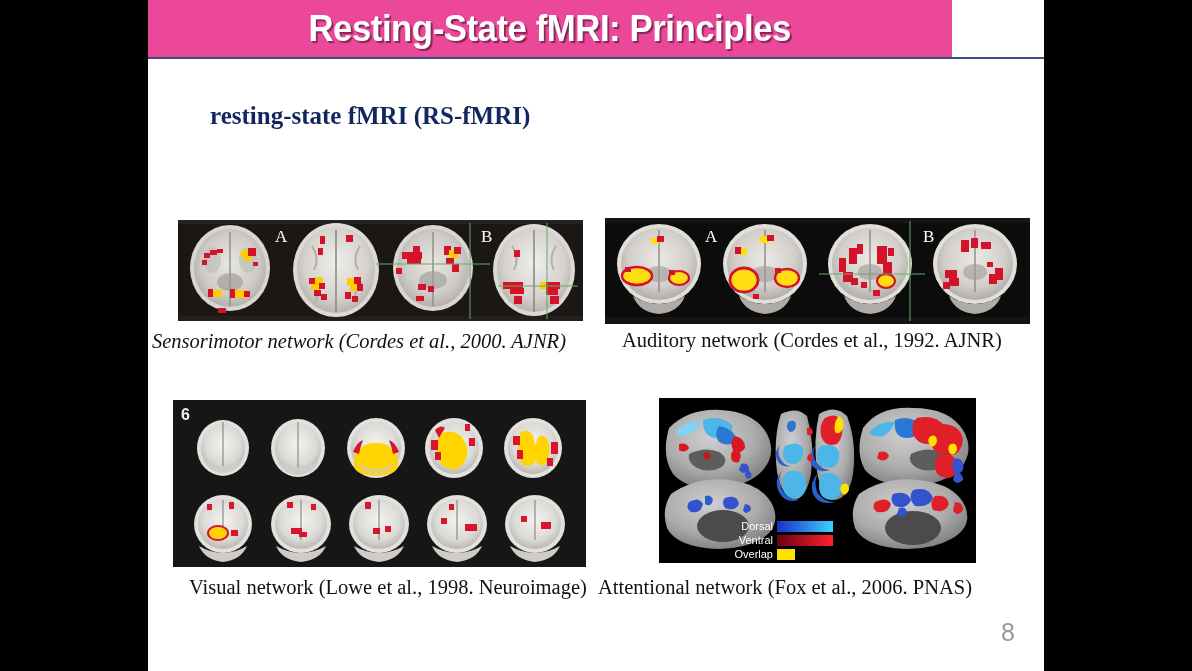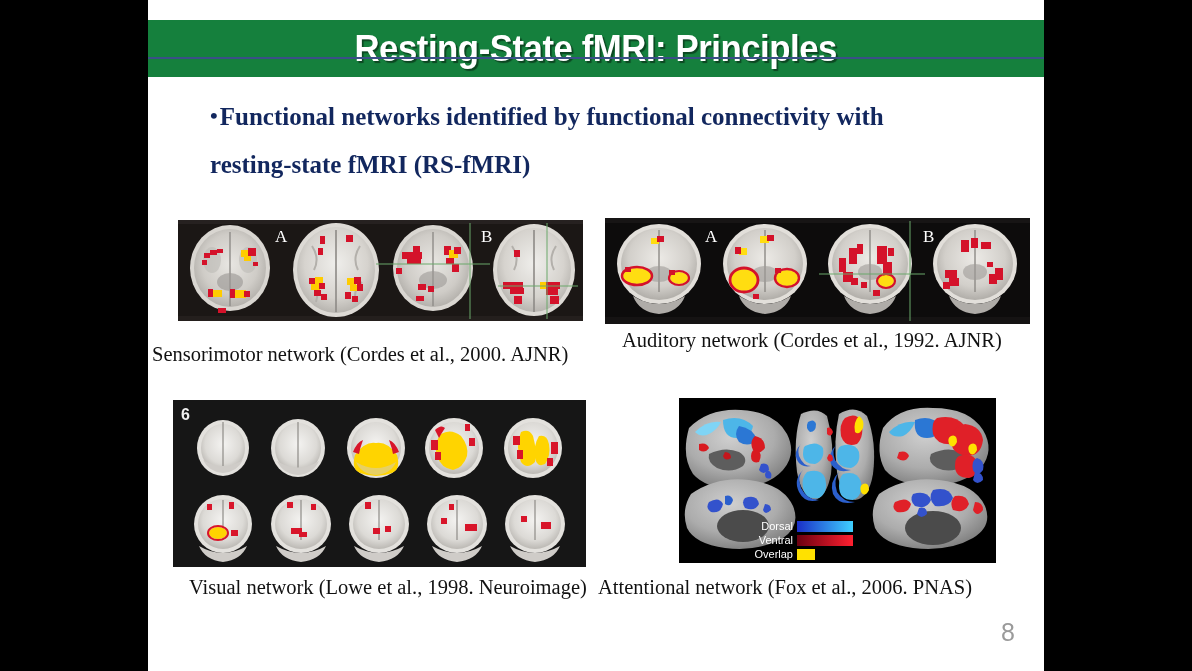--- a/index.html
+++ b/index.html
@@ -27,27 +27,26 @@
     width: 896px;
     height: 671px;
     background: #ffffff;
     overflow: hidden;
   }
   
   #title-banner {
     position: absolute;
     left: 0;
     top: 0;
-    width: 896px;
+    width: 804px;
     height: 57px;
-    background: #15803d;
+    background: #ec4899;
     display: flex;
     align-items: center;
     justify-content: center;
-    margin-top: 20px;
   }
   #title-banner .title-text {
     color: #ffffff;
     font-family: "Liberation Sans", sans-serif;
     font-weight: bold;
     font-size: 37px;
     letter-spacing: -0.5px;
     transform: scaleX(0.94);
     text-shadow: 2px 2px 1px rgba(0,0,0,0.45);
     white-space: nowrap;
@@ -99,39 +98,38 @@
     background: #181412;
   }
   
   #fig-auditory {
     left: 457px;
     top: 218px;
     width: 425px;
     height: 106px;
     background: #0d0c0c;
   }
-  #cap-sensorimotor { left: 4px;  top: 343px; }
+  #cap-sensorimotor { left: 4px;  top: 330px; font-style: italic; }
   #cap-auditory     { left: 474px; top: 329px; }
 
   
   #fig-visual {
     left: 25px;
     top: 400px;
     width: 413px;
     height: 167px;
     background: #131313;
   }
   
   #fig-attentional {
     left: 511px;
     top: 398px;
     width: 317px;
     height: 165px;
     background: #737373;
-    margin-left: 20px;
   }
   #cap-visual      { left: 17px;  top: 576px; margin-left: 24px; }
   #cap-attentional { left: 450px; top: 576px; }
 
   
   #page-number {
     position: absolute;
     left: 840px;
     top: 618px;
     width: 40px;
@@ -148,23 +146,20 @@
 <div id="stage">
 
   <div id="slide">
 
     <div id="title-banner">
       <span class="title-text">Resting-State fMRI: Principles</span>
     </div>
     <div id="banner-underline"></div>
 
     <div id="bullet-block">
-      <div>
-        <span class="bullet-dot">•</span><span>Functional networks identified by functional connectivity with</span>
-      </div>
       <div>resting-state fMRI (RS-fMRI)</div>
     </div>
 
     <div class="fig" id="fig-sensorimotor">
       <svg width="405" height="101" viewBox="0 0 405 101">
         <defs>
           <radialGradient id="brainGray" cx="50%" cy="45%" r="62%">
             <stop offset="0%" stop-color="#e8e6e2"></stop>
             <stop offset="62%" stop-color="#cfccc7"></stop>
             <stop offset="100%" stop-color="#a8a5a0"></stop>

